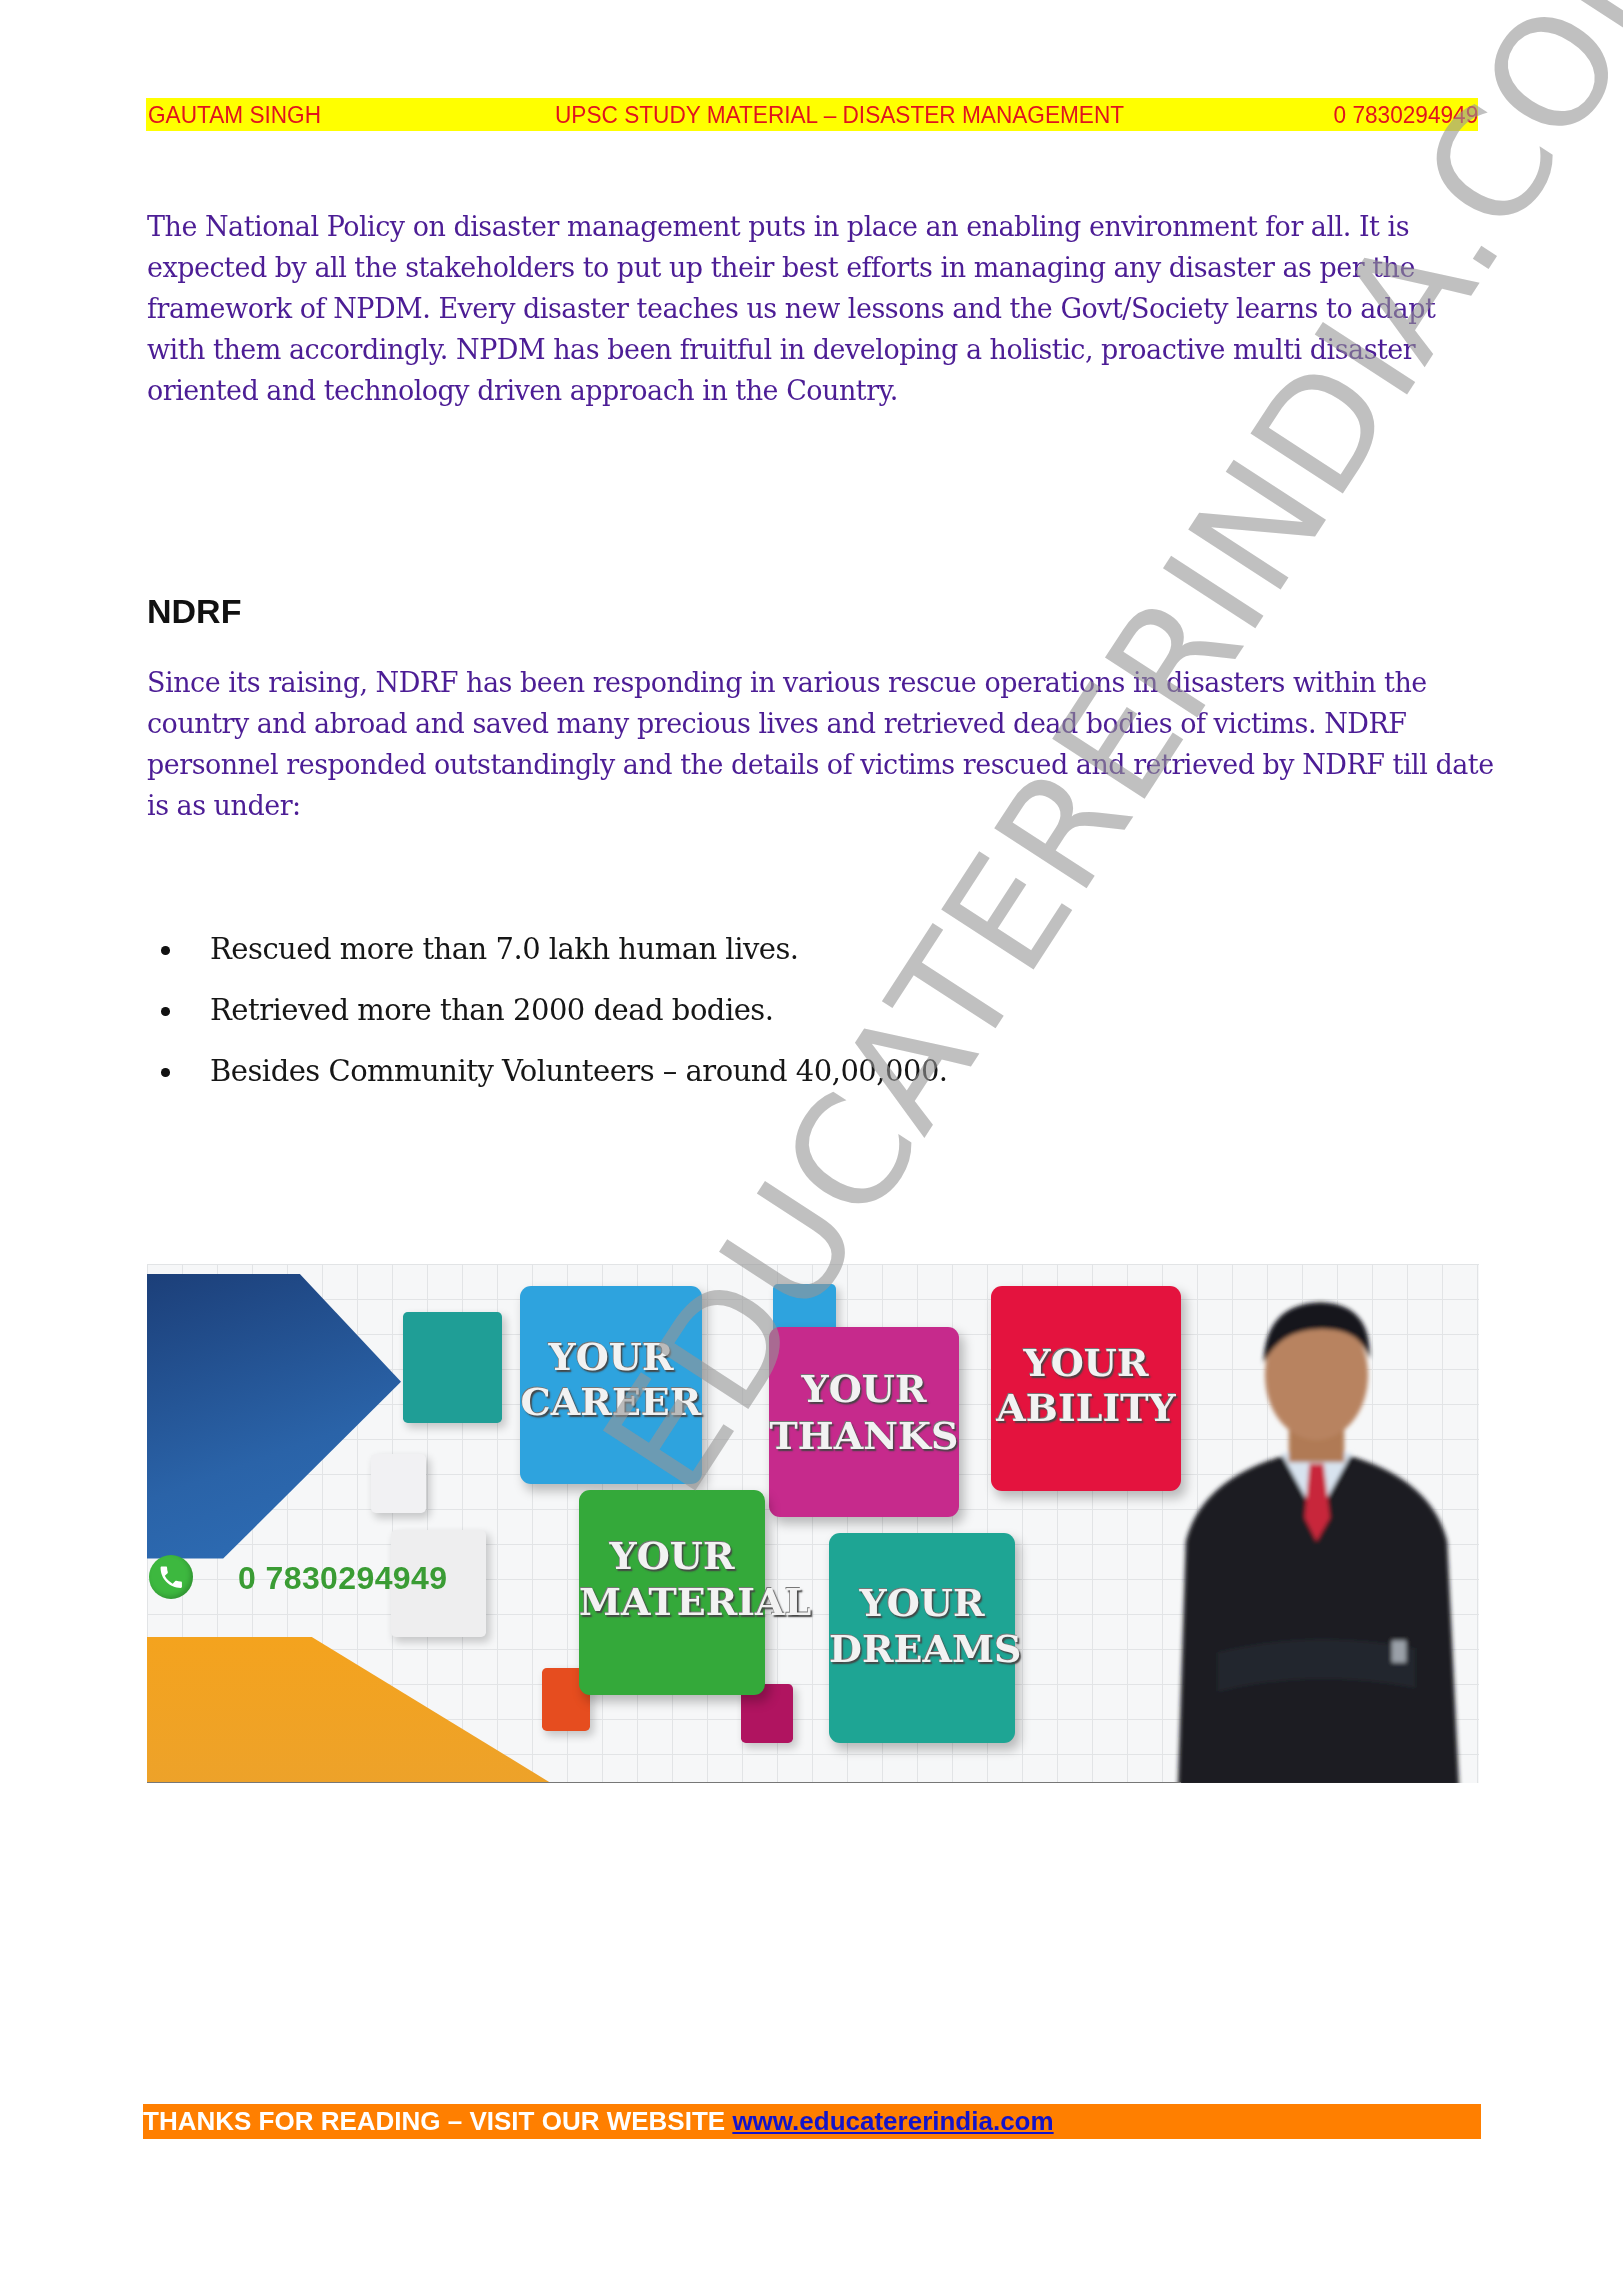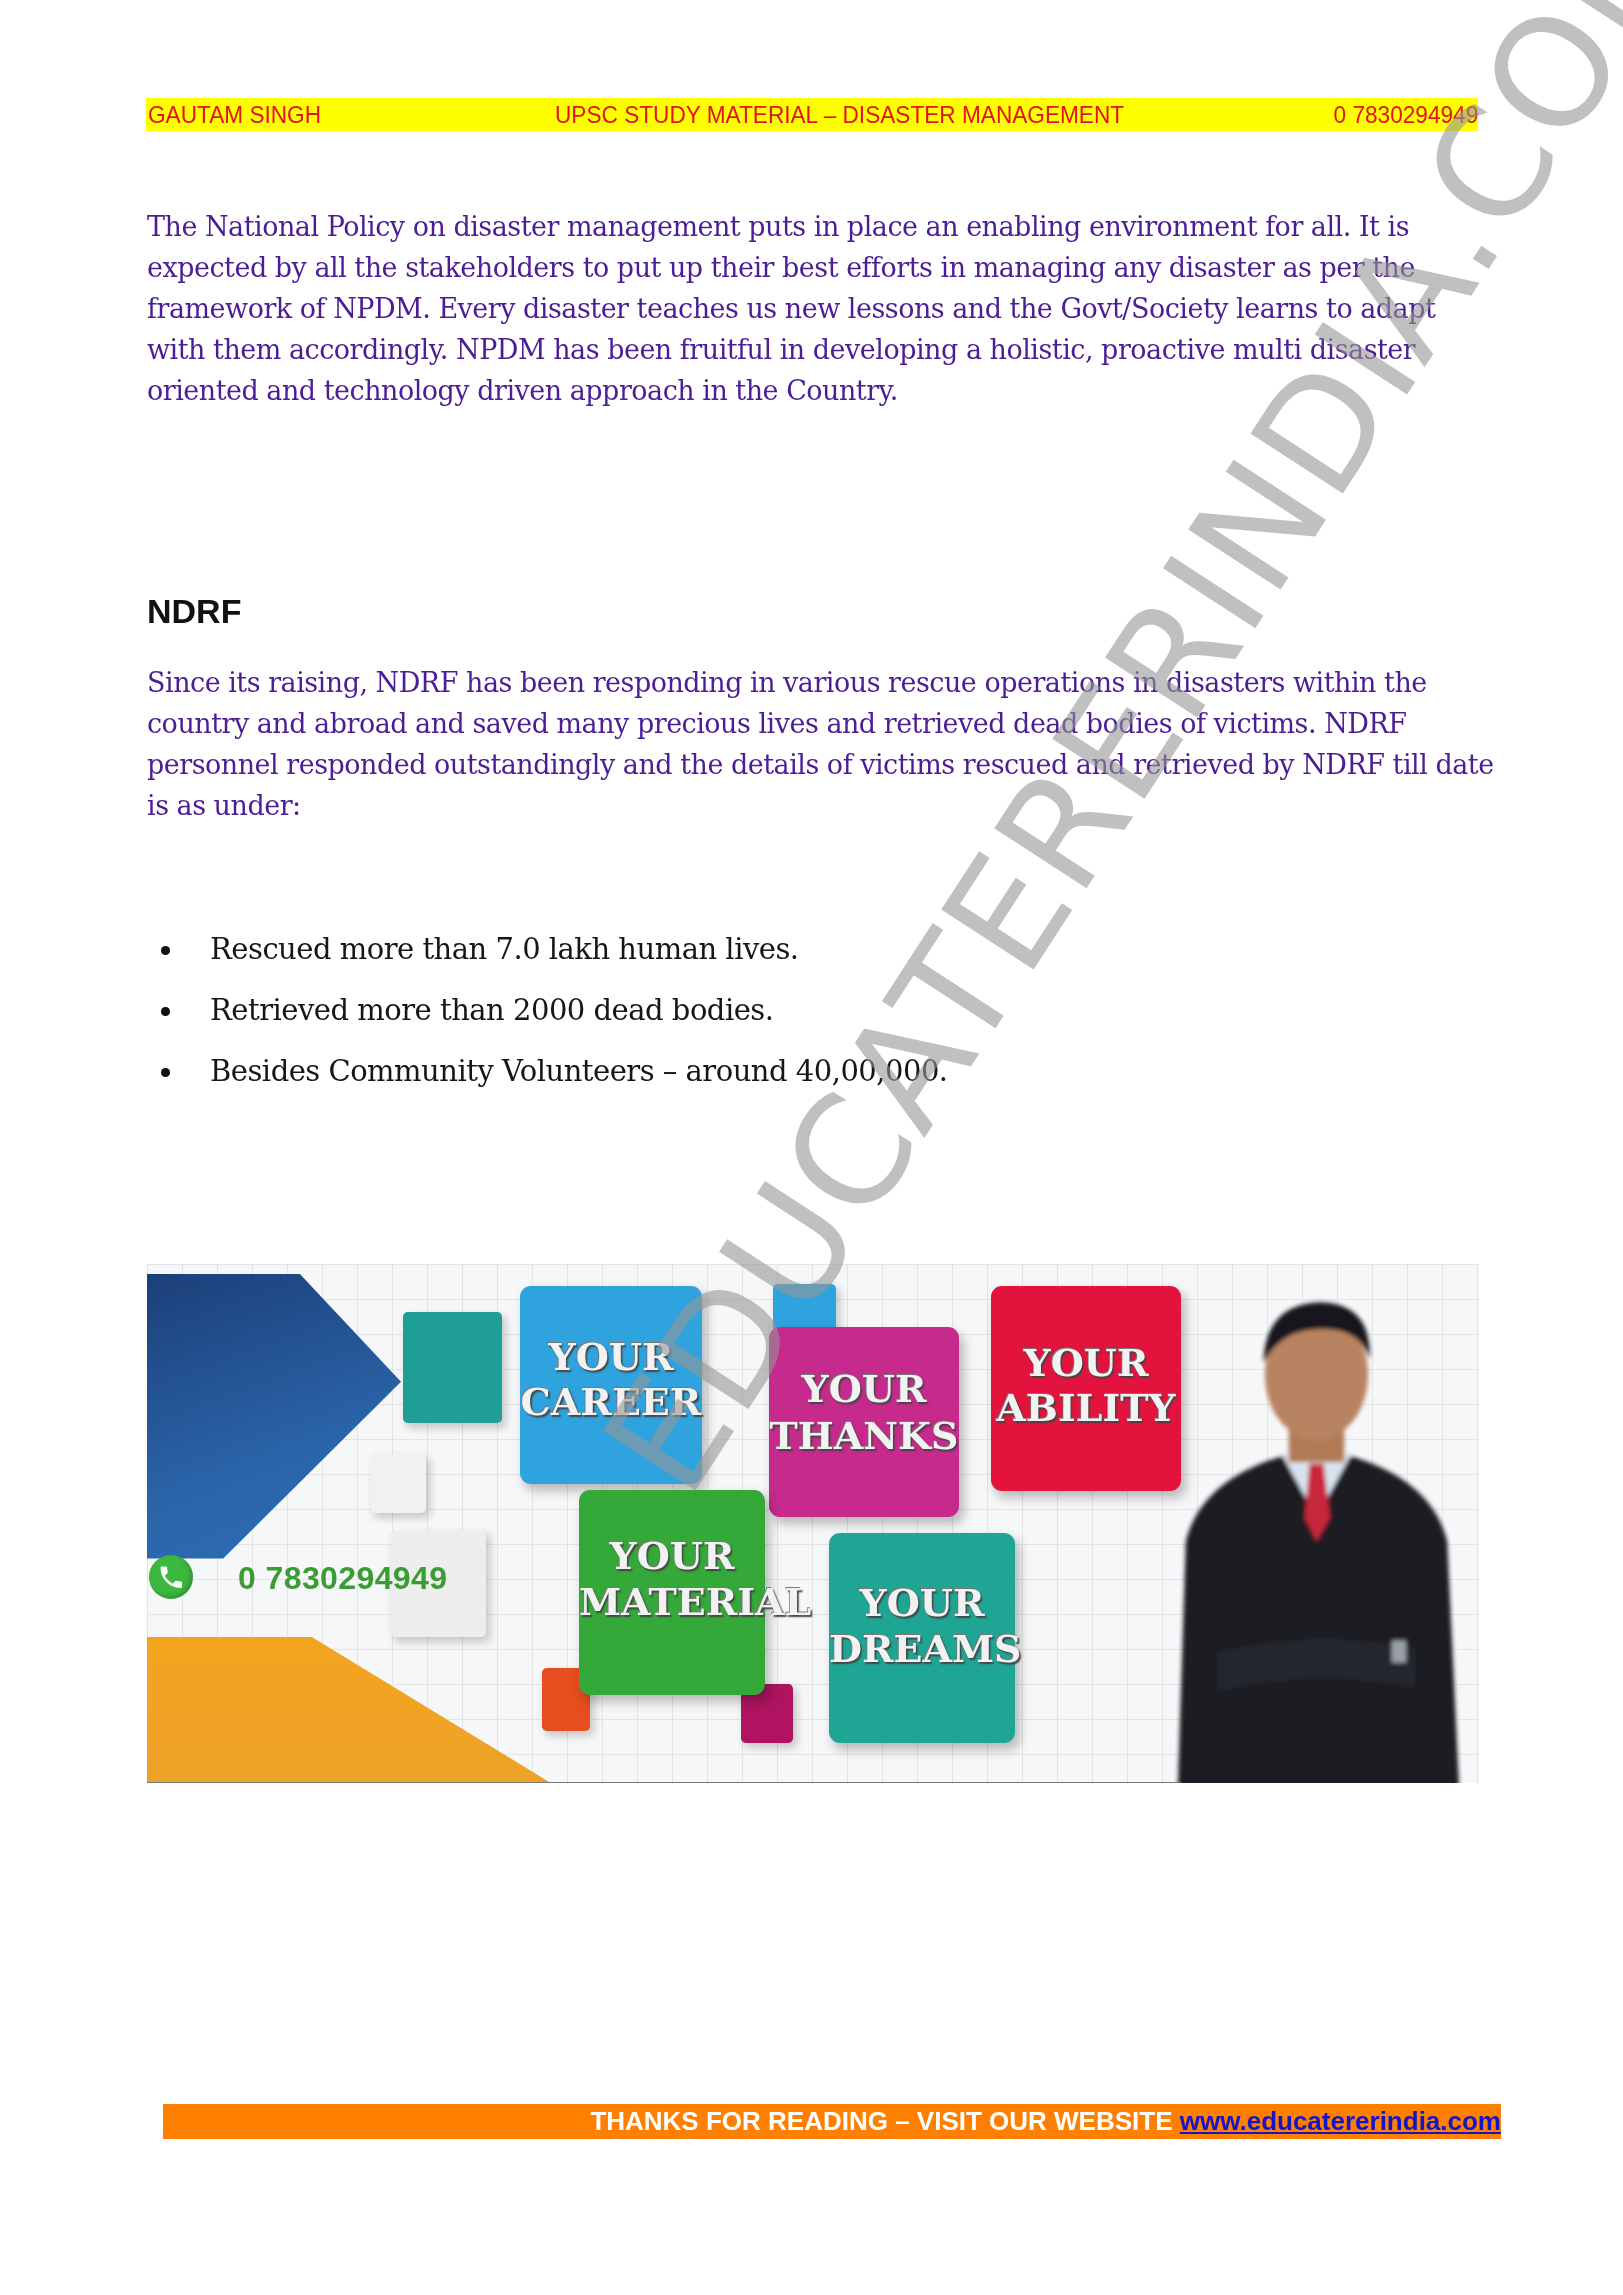--- a/index.html
+++ b/index.html
@@ -83,21 +83,21 @@
   }
   .wa-icon svg { position: absolute; left: 8px; top: 8px; }
   .wa-phone {
     position: absolute; left: 91px; top: 296px; font-family: "Liberation Sans", sans-serif; font-weight: bold;
     font-size: 32px; color: #3a9c34; letter-spacing: 0.4px;
   }
   .person { position: absolute; left: 1007px; top: 16px; width: 325px; height: 507px; }
   .banner-bottom-line { position: absolute; left: 0; top: 518px; width: 1034px; height: 1.6px; background: #777; }
   .footer {
     position: absolute; left: 143px; top: 2104px; width: 1338px; height: 35px; background: #ff7f00;
-    text-align: right; font-family: "Liberation Sans", sans-serif; font-weight: bold; font-size: 26px; line-height: 35px; margin-left: 20px;
+    text-align: left; font-family: "Liberation Sans", sans-serif; font-weight: bold; font-size: 26px; line-height: 35px;
   }
   .footer .ft { color: #ffffff; }
   .footer a { color: #1414c8; text-decoration: underline; }
 </style>
 </head>
 <body>
 
 <div class="header">
   <span class="h-left">GAUTAM SINGH</span>
   <span class="h-mid">UPSC STUDY MATERIAL – DISASTER MANAGEMENT</span>

